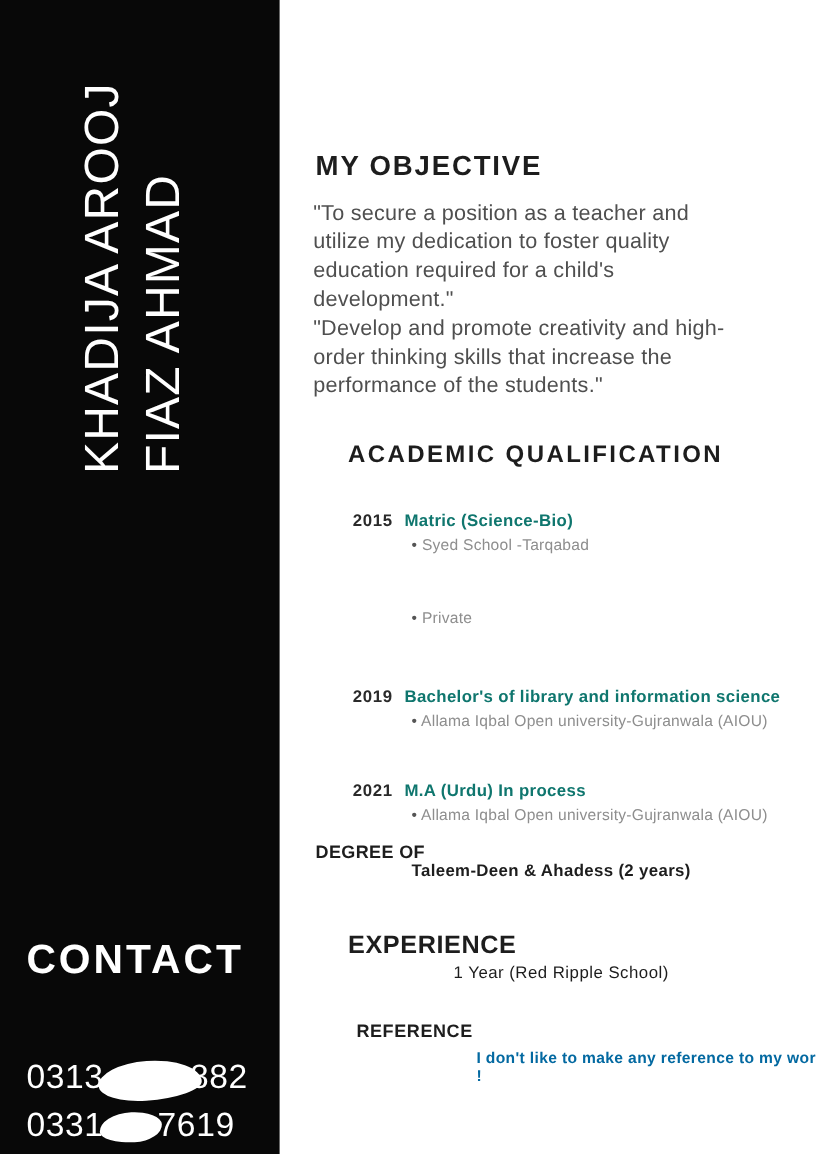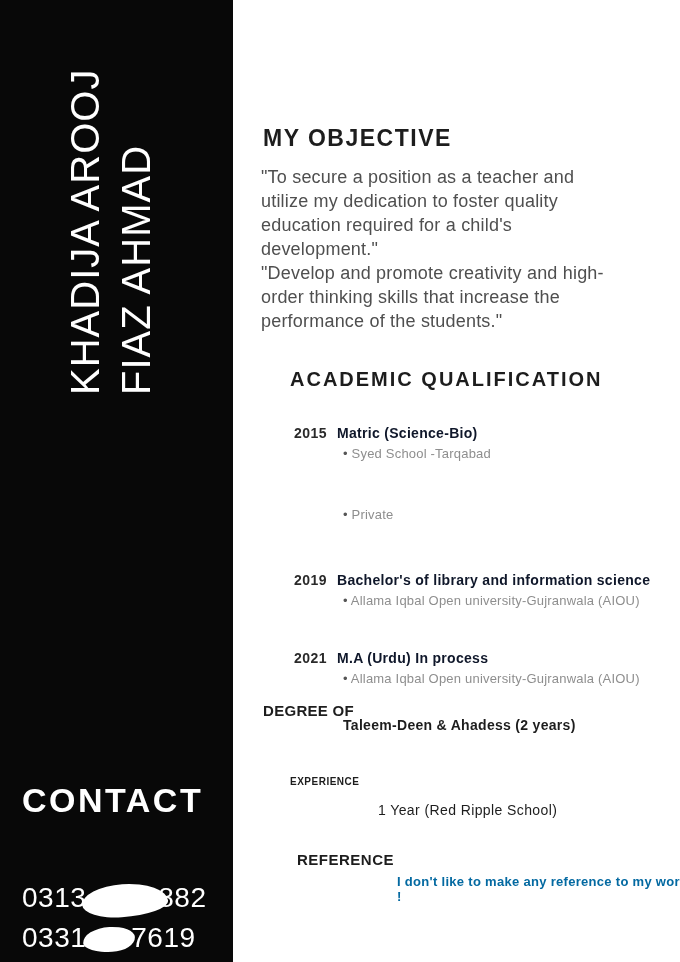--- a/index.html
+++ b/index.html
@@ -28,26 +28,26 @@
   .objective-text{
     position:absolute;left:28px;top:147px;width:380px;
     font-size:18px;line-height:24px;letter-spacing:0.2px;color:#4f4f4f;
     white-space:pre-line;
   }
   .academic-heading{position:absolute;left:57px;top:351px;font-size:20px;font-weight:700;letter-spacing:2px;color:#1d1d1d;}
   .edu-entry{position:absolute;left:61px;}
   .edu-entry.e0{top:425px;} .edu-entry.e1{top:502px;} .edu-entry.e2{top:572px;} .edu-entry.e3{top:650px;}
   .edu-row{display:flex;align-items:baseline;}
   .edu-year{width:43px;font-size:14px;font-weight:700;letter-spacing:0.5px;color:#2a2a2a;flex:none;}
-  .edu-title{font-size:14px;font-weight:700;letter-spacing:0.3px;color:#0f172a;white-space:pre-wrap;}
+  .edu-title{font-size:14px;font-weight:700;letter-spacing:0.3px;color:#0f766e;white-space:pre-wrap;}
   .edu-detail{margin:5px 0 0 49px;font-size:13px;letter-spacing:0.2px;color:#8e8e8e;}
   .edu-detail::before{content:"•  ";color:#555555;}
   .degree-label{position:absolute;left:30px;top:702px;font-size:15px;font-weight:700;letter-spacing:0.3px;color:#1d1d1d;}
   .degree-value{position:absolute;left:110px;top:717px;font-size:14px;font-weight:700;letter-spacing:0.3px;color:#1d1d1d;}
-  .experience-label{position:absolute;left:57px;top:776px;font-size:10px;font-weight:700;letter-spacing:0.5px;color:#1d1d1d;}
+  .experience-label{position:absolute;left:57px;top:776px;font-size:21px;font-weight:700;letter-spacing:0.5px;color:#1d1d1d;}
   .experience-value{position:absolute;left:145px;top:802px;font-size:14px;font-weight:400;letter-spacing:0.4px;color:#1d1d1d;}
   .reference-label{position:absolute;left:64px;top:851px;font-size:15px;font-weight:700;letter-spacing:0.5px;color:#1d1d1d;}
   .reference-value{position:absolute;left:144px;top:874px;font-size:13px;font-weight:700;letter-spacing:0.3px;color:#0369a1;margin-left:20px;}
 </style>
 </head>
 <body>
 
 <div class="page">
 
   <aside class="sidebar">

